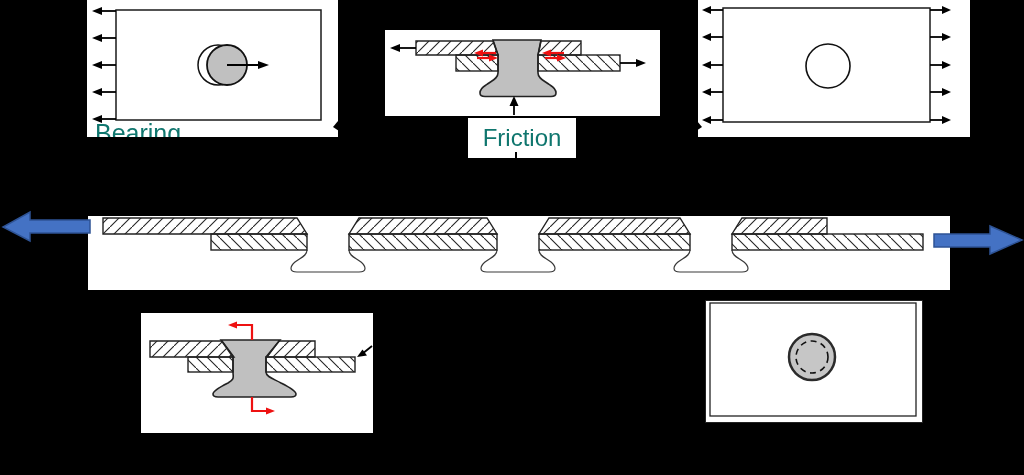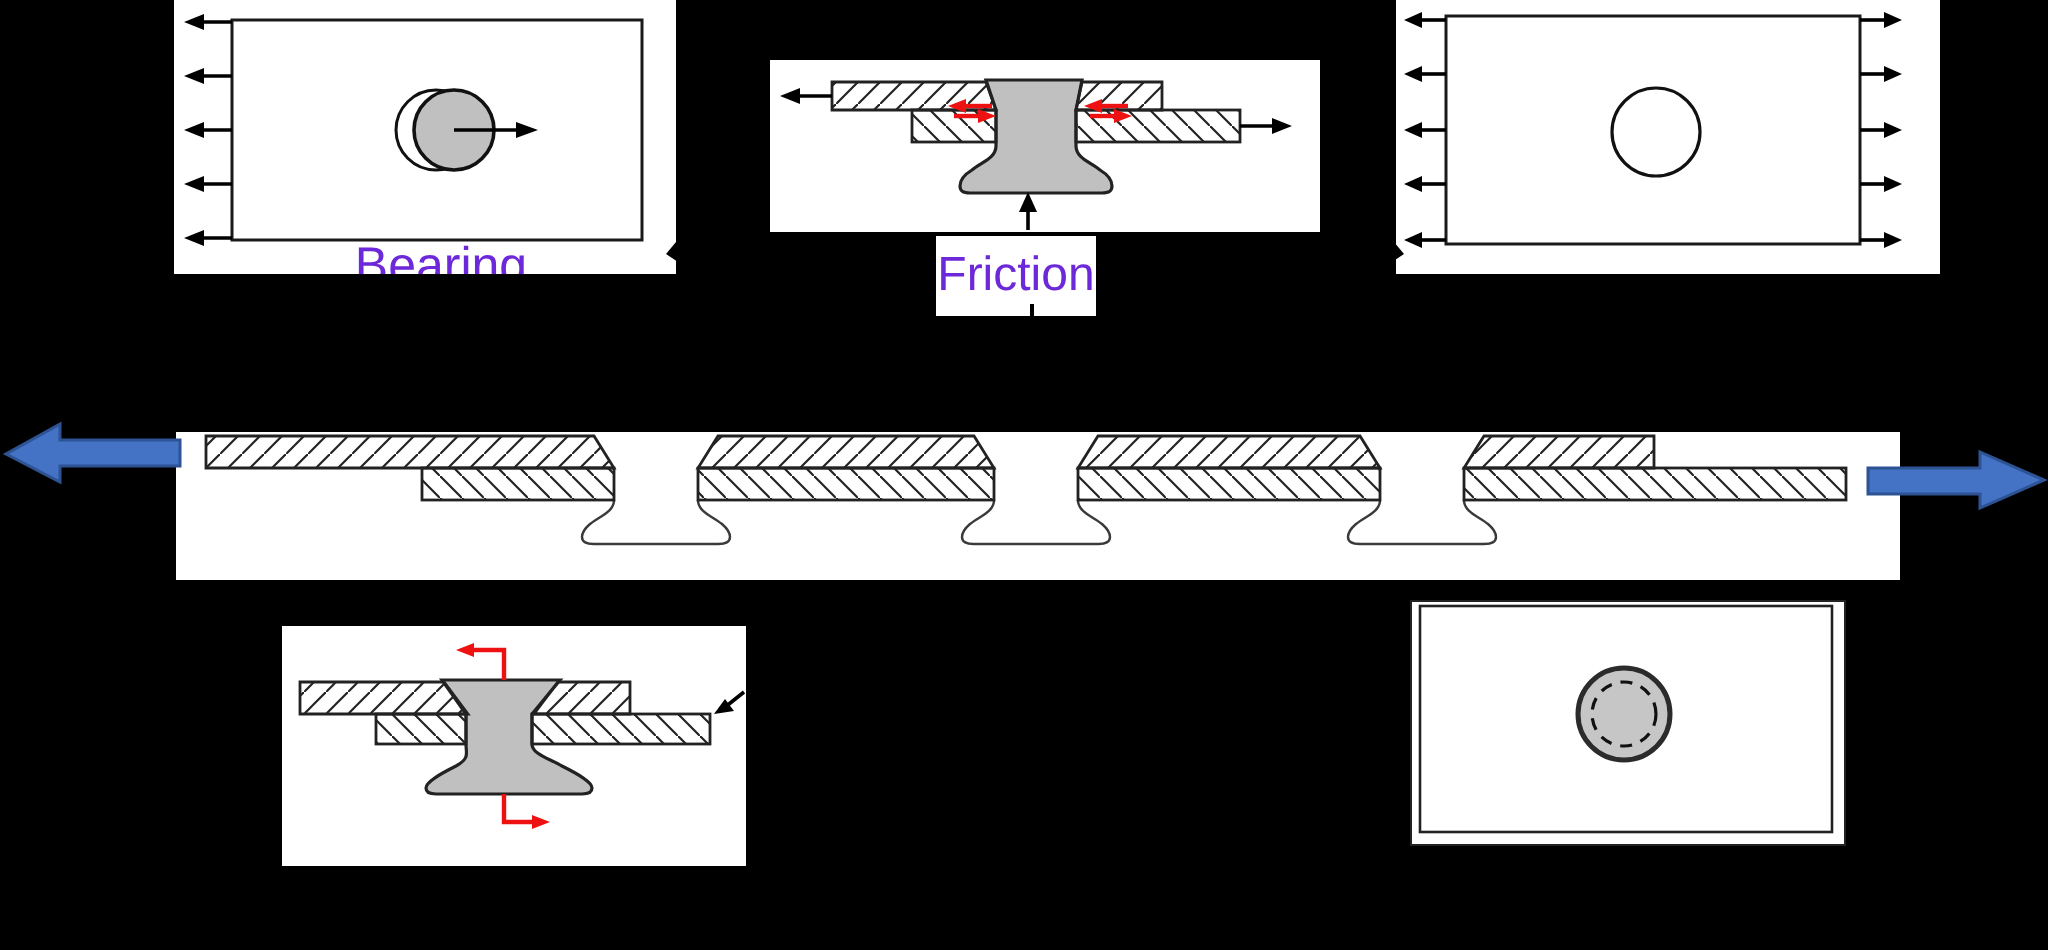--- a/index.html
+++ b/index.html
@@ -5,25 +5,25 @@
   :root{
     --panel_white:#ffffff; --outline:#1a1a1a; --rivet_gray:#c0c0c0;
     --accent_blue:#4472c4; --accent_blue_dark:#2e5395; --force_red:#ee1111;
     --bg_black:#000000;
   }
   html,body{margin:0;padding:0;background:var(--bg_black);}
   .stage{position:relative;width:1024px;height:475px;background:var(--bg_black);
          font-family:"Liberation Sans",sans-serif;overflow:hidden;}
   .panel{position:absolute;background:var(--panel_white);overflow:hidden;}
   .panel svg{position:absolute;left:0;top:0;display:block;}
-  .dlabel{position:absolute;color:#6d28d9;white-space:nowrap;text-align:center;line-height:1;}
+  .dlabel{position:absolute;color:#0f766e;white-space:nowrap;line-height:1;}
   #panel-bearing{left:87px;top:0;width:251px;height:137px;}
   #panel-bypass{left:698px;top:0;width:272px;height:137px;}
   #panel-friction{left:385px;top:30px;width:275px;height:86px;}
-  #box-friction-label{left:468px;top:118px;width:80px;height:40px;display:flex;
+  #box-friction-label{left:468px;top:118px;width:108px;height:40px;display:flex;
                       align-items:center;justify-content:center;}
   #panel-joint{left:88px;top:216px;width:862px;height:74px;}
   #panel-rivet-tilt{left:141px;top:313px;width:232px;height:120px;}
   #panel-hole-plan{left:705px;top:300px;width:218px;height:123px;box-sizing:border-box;
                    border:1.6px solid #222;}
   #overlay{position:absolute;left:0;top:0;pointer-events:none;}
   .lbl-bearing{left:8px;top:121px;width:100%;font-size:25px;}
   .lbl-bypass{left:-10px;top:123px;width:272px;font-size:25px;}
   .lbl-friction{font-size:24px;position:static;}
   .outl{stroke:var(--outline);fill:none;stroke-width:1.5;}

